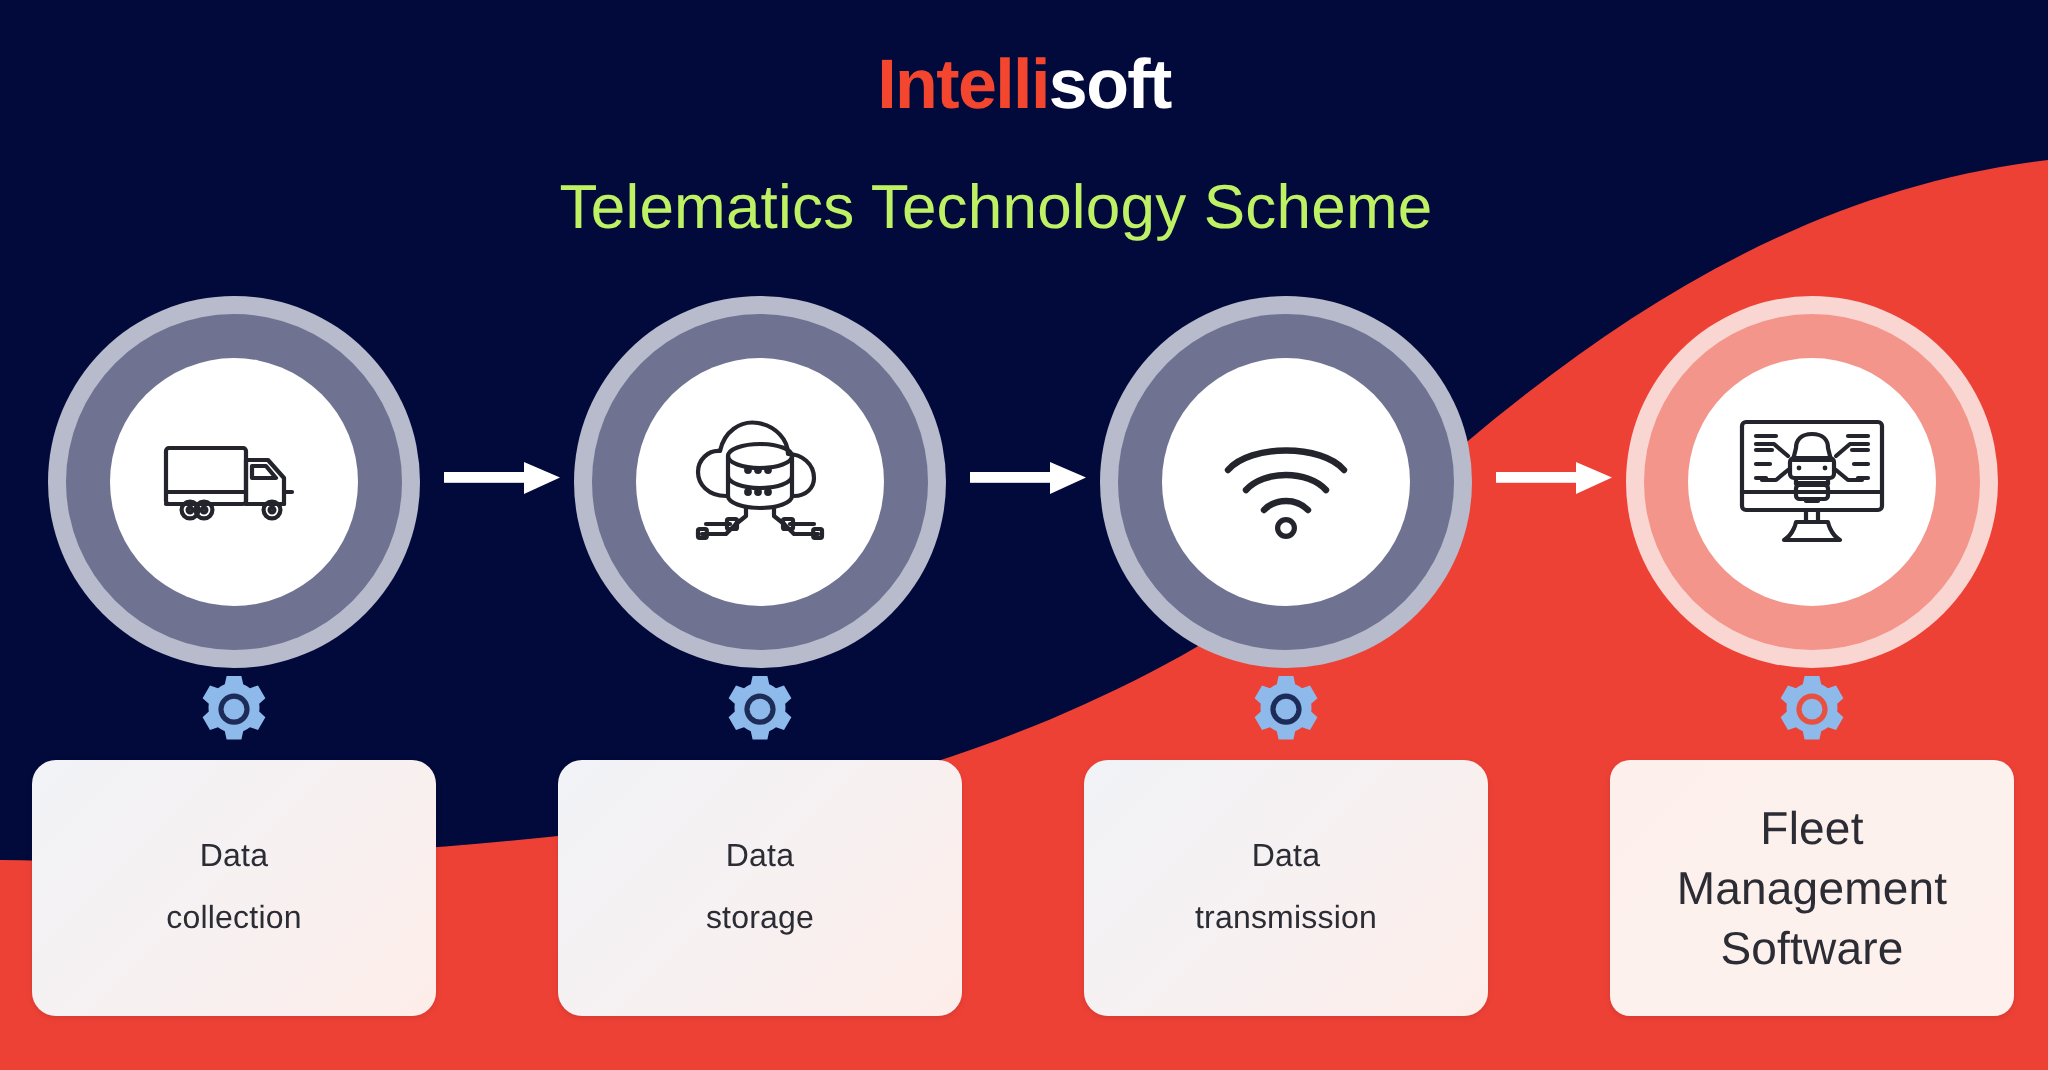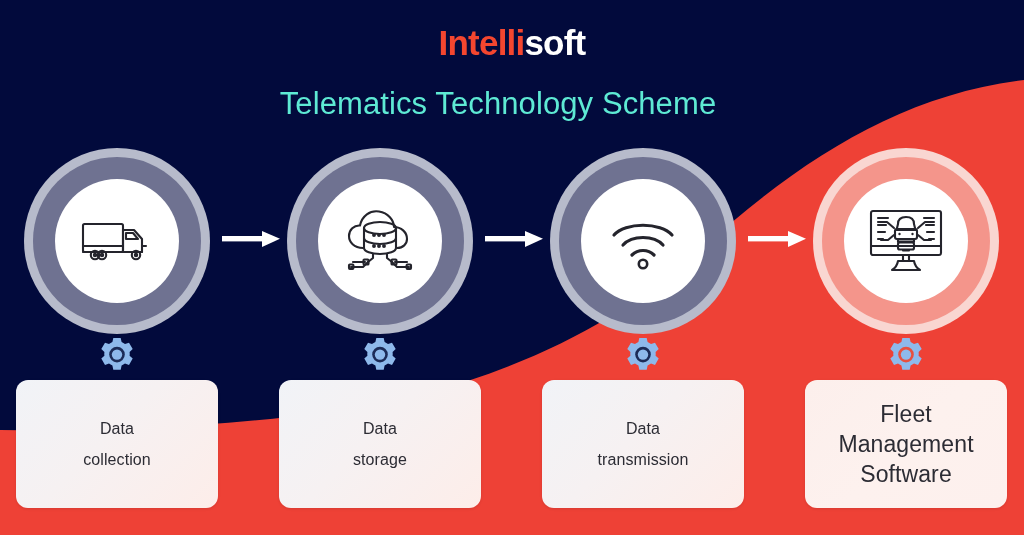--- a/index.html
+++ b/index.html
@@ -41,21 +41,21 @@
   }
   #logo .lg-a { color:#F4462F; }
   #logo .lg-b { color:#FFFFFF; }
 
   
   #title {
     position:absolute;
     left:0; top:85px;
     width:996px;
     text-align:center;
-    color:#5eead4;
+    color:#bef264;
     font-size:31px;
     font-weight:400;
     letter-spacing:0.1px;
     line-height:38px;
     white-space:nowrap;
   }
 
   
   .step {
     position:absolute;
@@ -126,20 +126,21 @@
   .card .card-text {
     color:#2C2C34;
     font-size:16px;
     font-weight:400;
     line-height:31px;
     letter-spacing:0.1px;
     white-space:pre-line;
   }
   .card.accent {
     background:linear-gradient(135deg, #FCEFEC 0%, #FDF1EE 50%, #FDF0ED 100%);
+    border-radius:10px;
   }
   .card.accent .card-text { font-size:23px; line-height:30px; }
 </style>
 </head>
 <body>
 
 <div id="canvas">
 
   <svg id="wave" viewBox="0 0 1024 535" preserveAspectRatio="none">
     <path d="M1024,80

